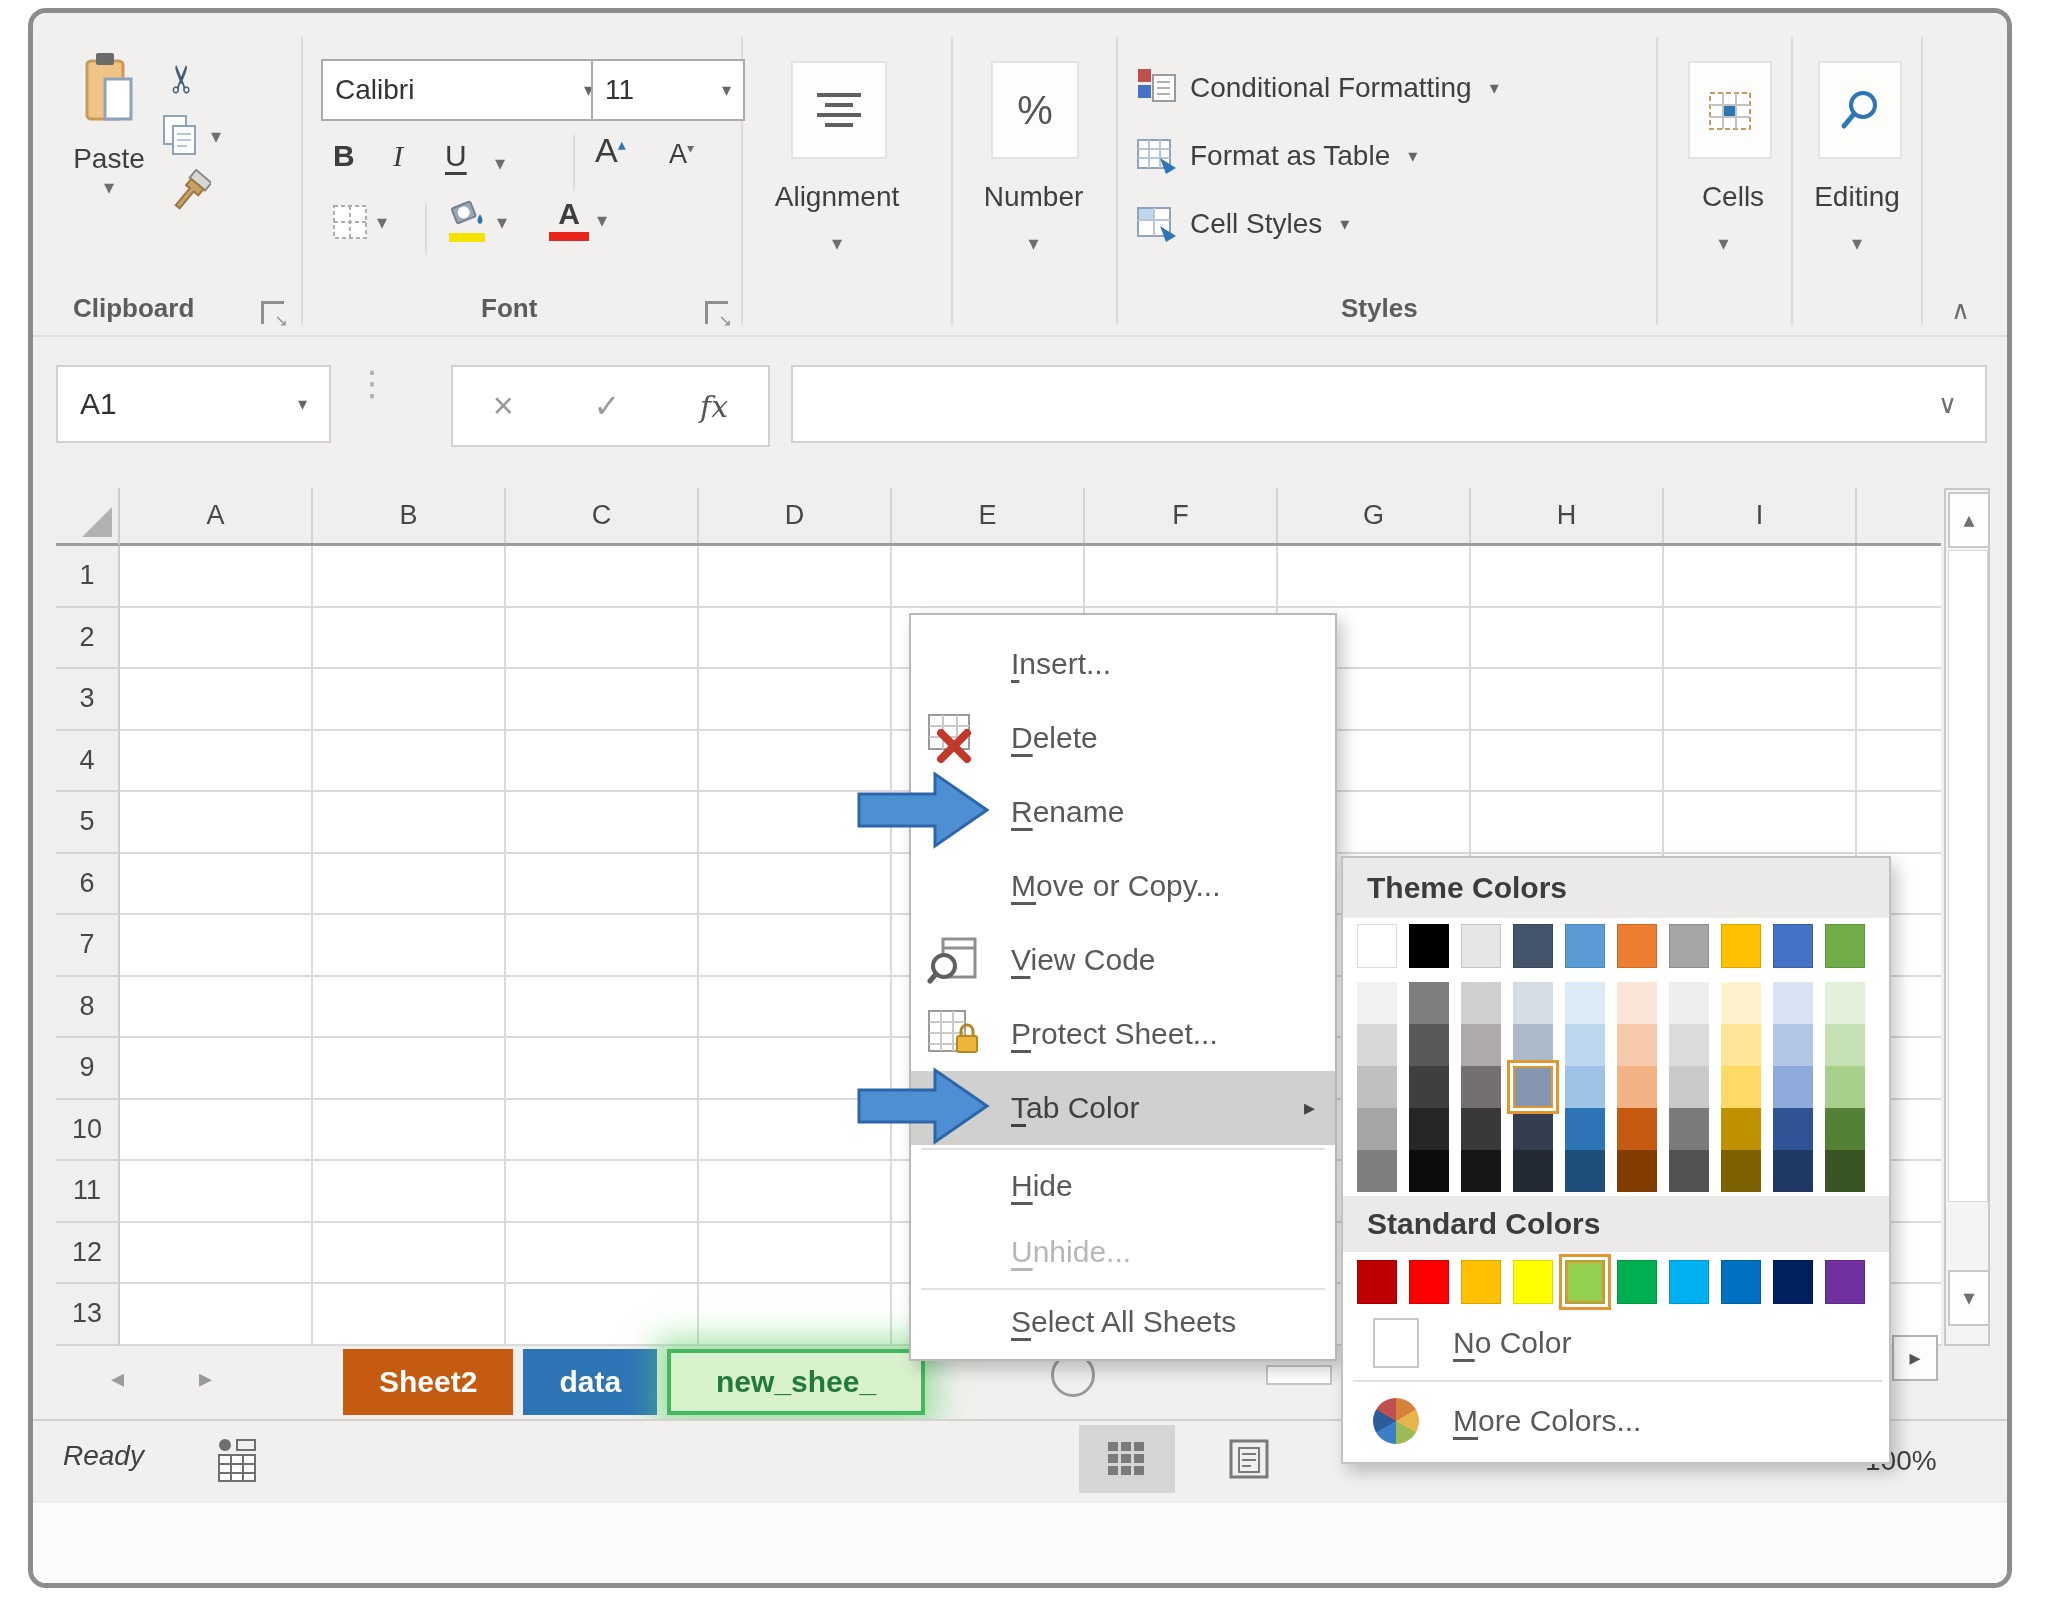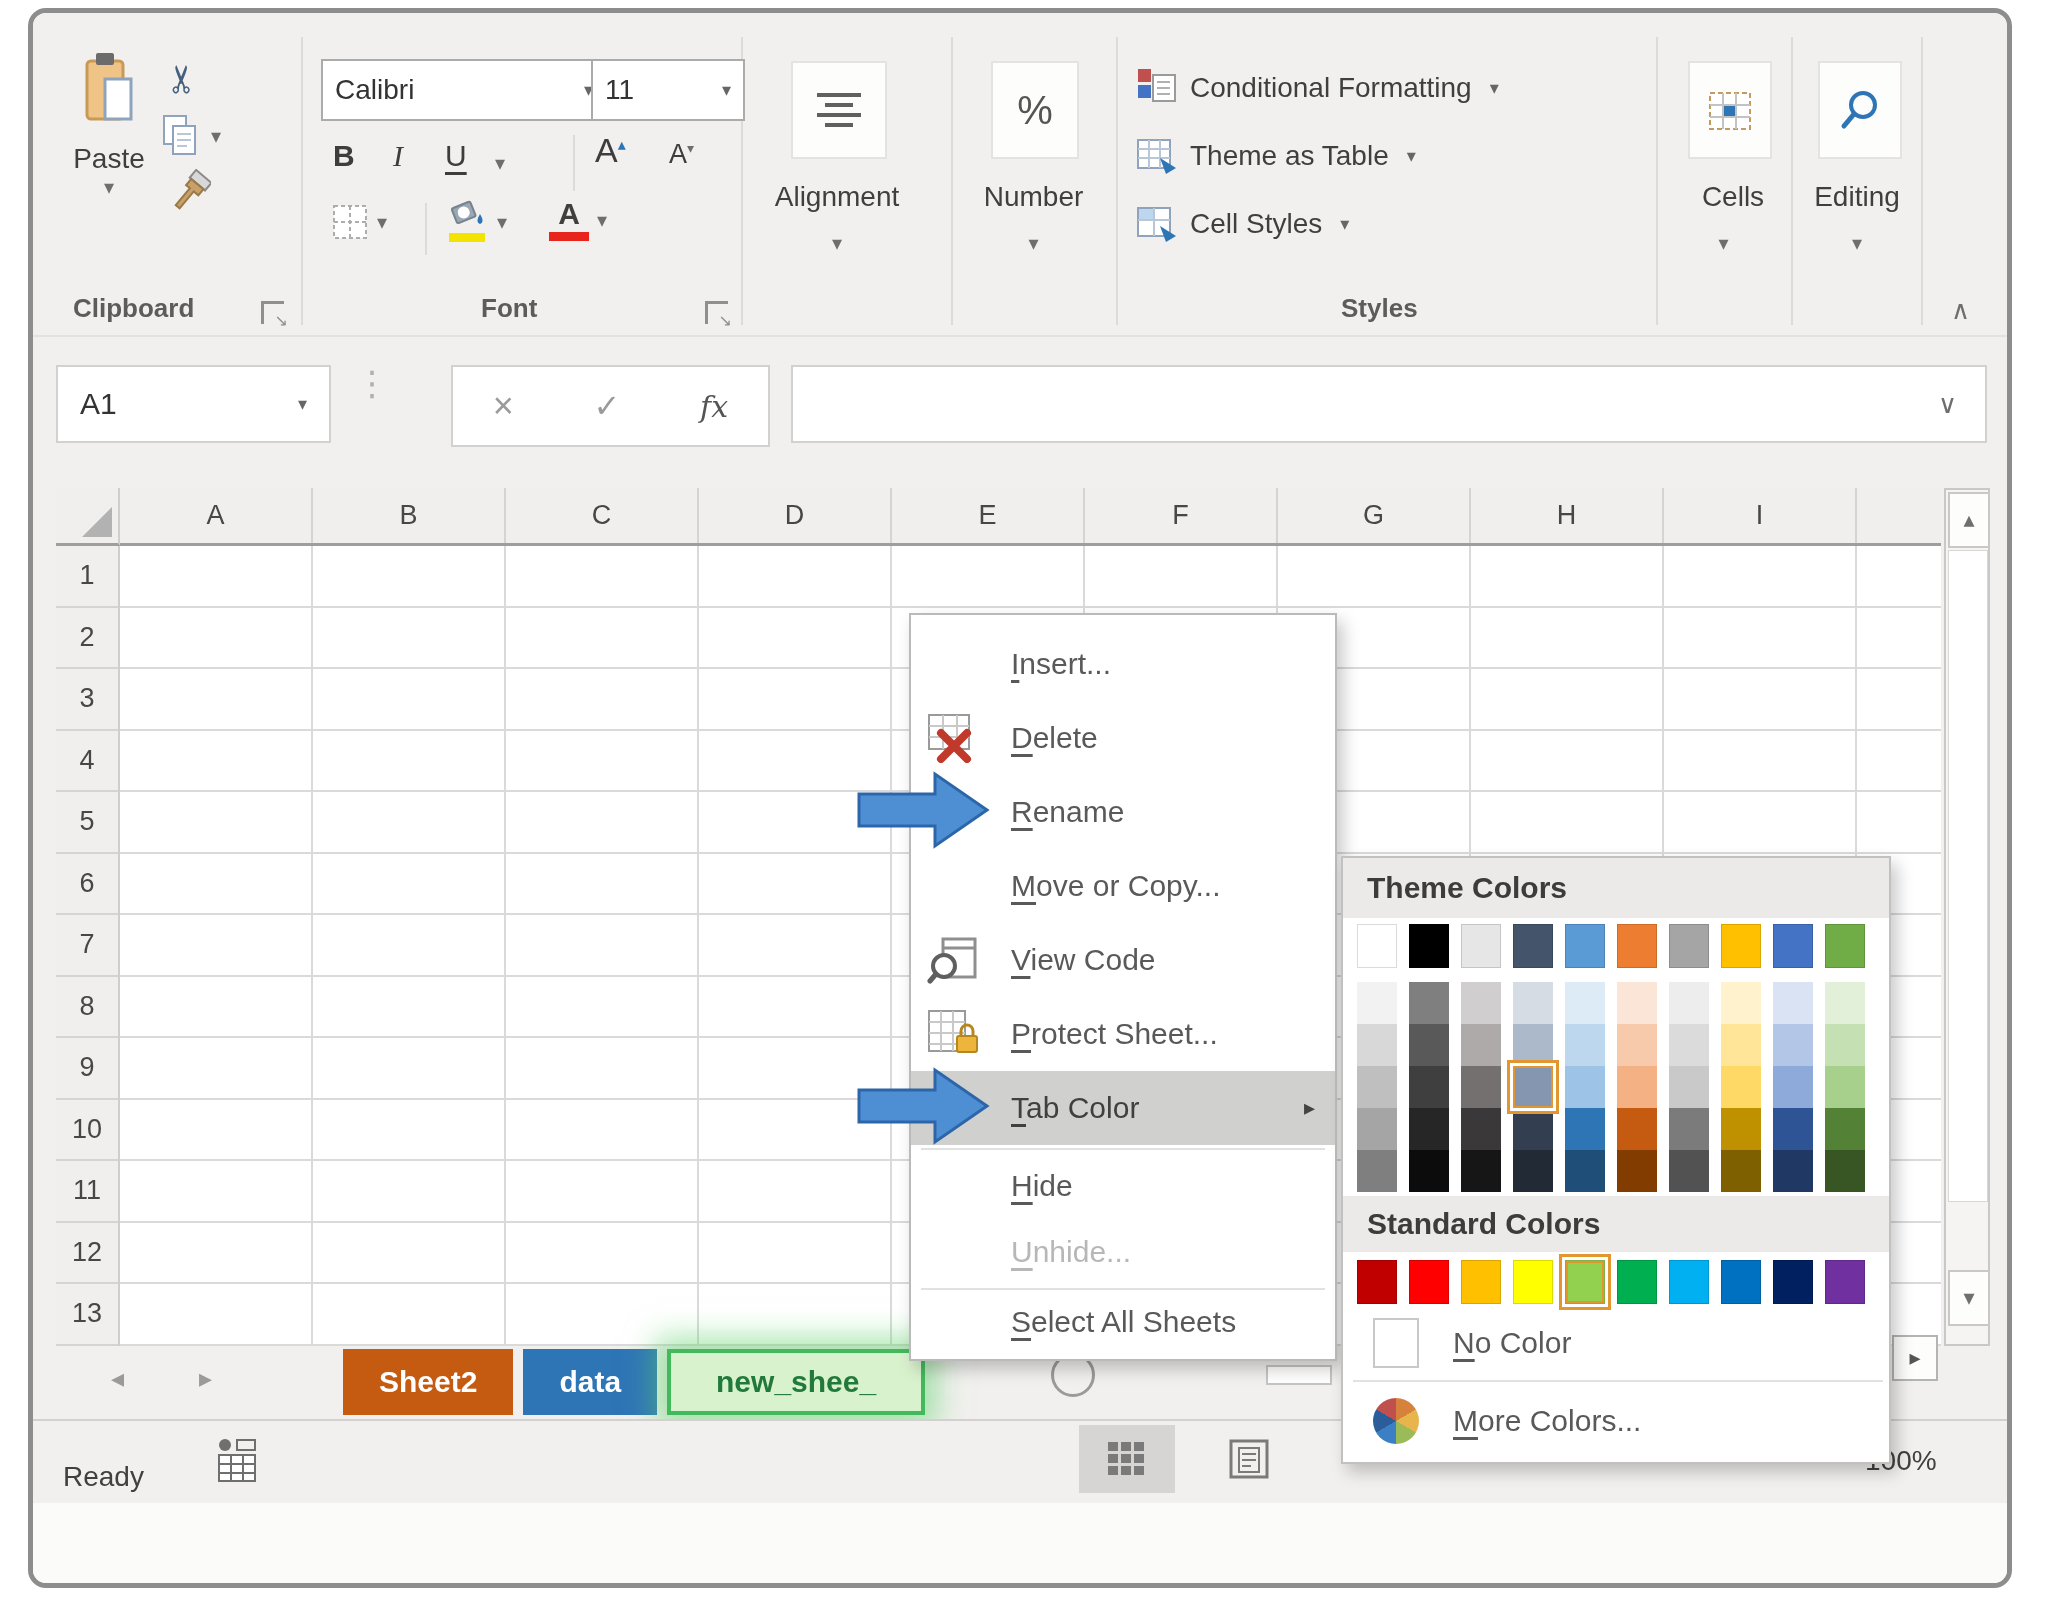--- a/index.html
+++ b/index.html
@@ -48,21 +48,21 @@
   .sheettabs{position:absolute;left:310px;top:0;display:flex;gap:10px;height:66px;}
   .sheettab{display:flex;align-items:center;justify-content:center;padding:0 36px;font-size:30px;font-weight:600;}
   .sheettab.renaming{border:4px solid #43b95e;box-sizing:border-box;min-width:258px;
     box-shadow:0 0 28px 12px rgba(98,212,110,0.55);}
   .edgebtn{position:absolute;left:1859px;top:-14px;width:46px;height:46px;background:#fdfdfc;border:2px solid #b5b4b2;box-sizing:border-box;display:flex;align-items:center;justify-content:center;color:#555;font-size:22px;}
   .newsheet{position:absolute;left:1018px;top:4px;width:44px;height:44px;border-radius:50%;border:3px solid #9a9a9a;box-sizing:border-box;background:#f1f0ee;}
   .hscrollpiece{position:absolute;left:1233px;top:16px;width:62px;height:16px;background:#fff;border:2px solid #c6c5c3;}
   
   .statusbar{position:absolute;left:0;top:1406px;width:100%;height:82px;background:#f1f0ee;border-top:2px solid #d2d1cf;}
   .statusbar:after{content:"";position:absolute;left:0;top:82px;width:100%;height:90px;background:#fbfbfa;}
-  .ready{position:absolute;left:30px;top:40px;font-size:28px;color:#404040;}
+  .ready{position:absolute;left:30px;top:19px;font-size:28px;color:#404040;font-style:italic;}
   .zoom{position:absolute;left:1832px;top:24px;font-size:28px;color:#404040;}
   .viewbtn{position:absolute;top:4px;width:96px;height:68px;display:flex;align-items:center;justify-content:center;}
   .viewbtn.sel{background:#d6d5d3;}
   
   .cmenu{position:absolute;left:876px;top:600px;width:428px;height:748px;background:#ffffff;border:2px solid #bababa;
     box-sizing:border-box;padding-top:12px;z-index:20;box-shadow:6px 8px 16px rgba(0,0,0,0.22);}
   .mi{position:relative;height:74px;display:flex;align-items:center;font-size:30px;color:#595959;}
   .mi.short{height:66px;}
   .mi.last{height:58px;}
   .mi .mlabel{margin-left:100px;}
@@ -221,21 +221,21 @@
       <span class="dd">▾</span>
     </div>
     <div class="styles-item" style="left:1103px;top:120px">
       <span>
         <svg class="icsvg" width="42" height="40" viewBox="0 0 42 40">
           <rect x="2" y="4" width="32" height="28" fill="#fff" stroke="#8fa3bc" stroke-width="2"></rect>
           <path d="M2 13h32M2 22h32M13 4v28M24 4v28" stroke="#b9c6d6" stroke-width="2"></path>
           <path d="M24 22 L40 32 L30 38 Z" fill="#2E75B6"></path>
         </svg>
       </span>
-      <span>Theme as Table</span>
+      <span>Format as Table</span>
       <span class="dd">▾</span>
     </div>
     <div class="styles-item" style="left:1103px;top:188px">
       <span>
         <svg class="icsvg" width="42" height="40" viewBox="0 0 42 40">
           <rect x="2" y="4" width="32" height="28" fill="#fff" stroke="#8fa3bc" stroke-width="2"></rect>
           <rect x="3" y="5" width="15" height="11" fill="#BDD7EE"></rect>
           <path d="M2 16h32M18 4v28" stroke="#b9c6d6" stroke-width="2"></path>
           <path d="M24 22 L40 32 L30 38 Z" fill="#2E75B6"></path>
         </svg>

